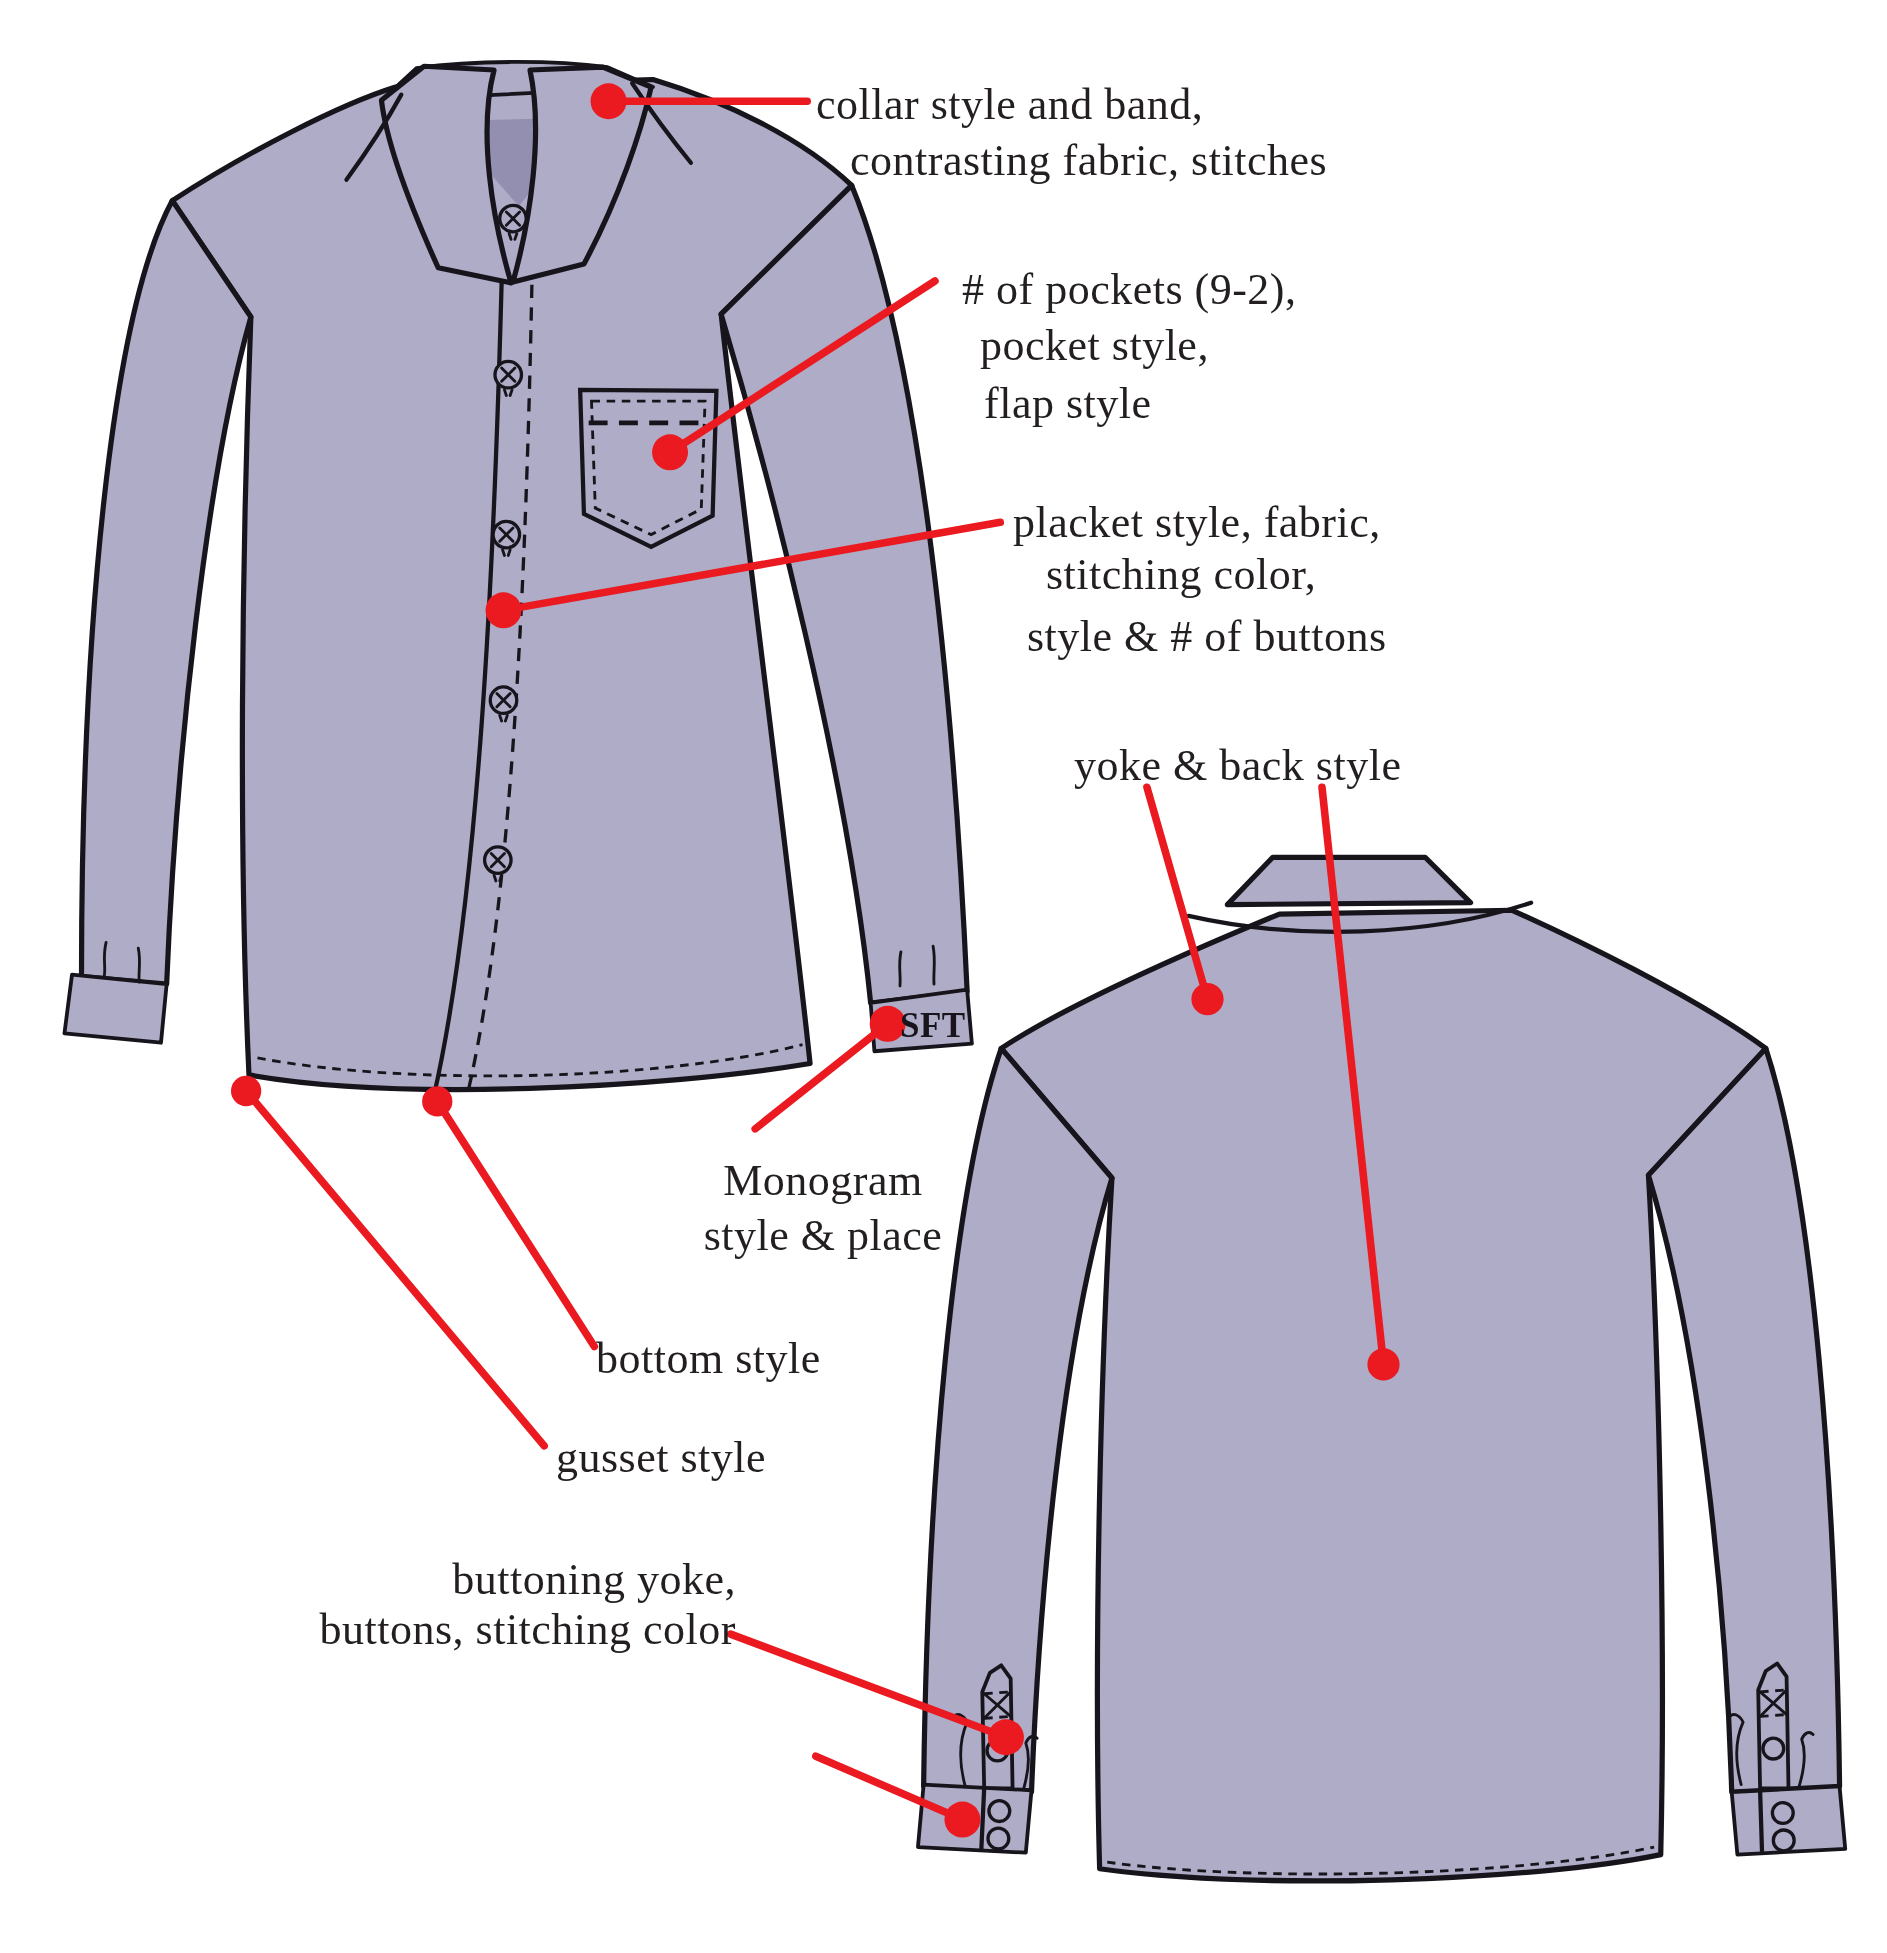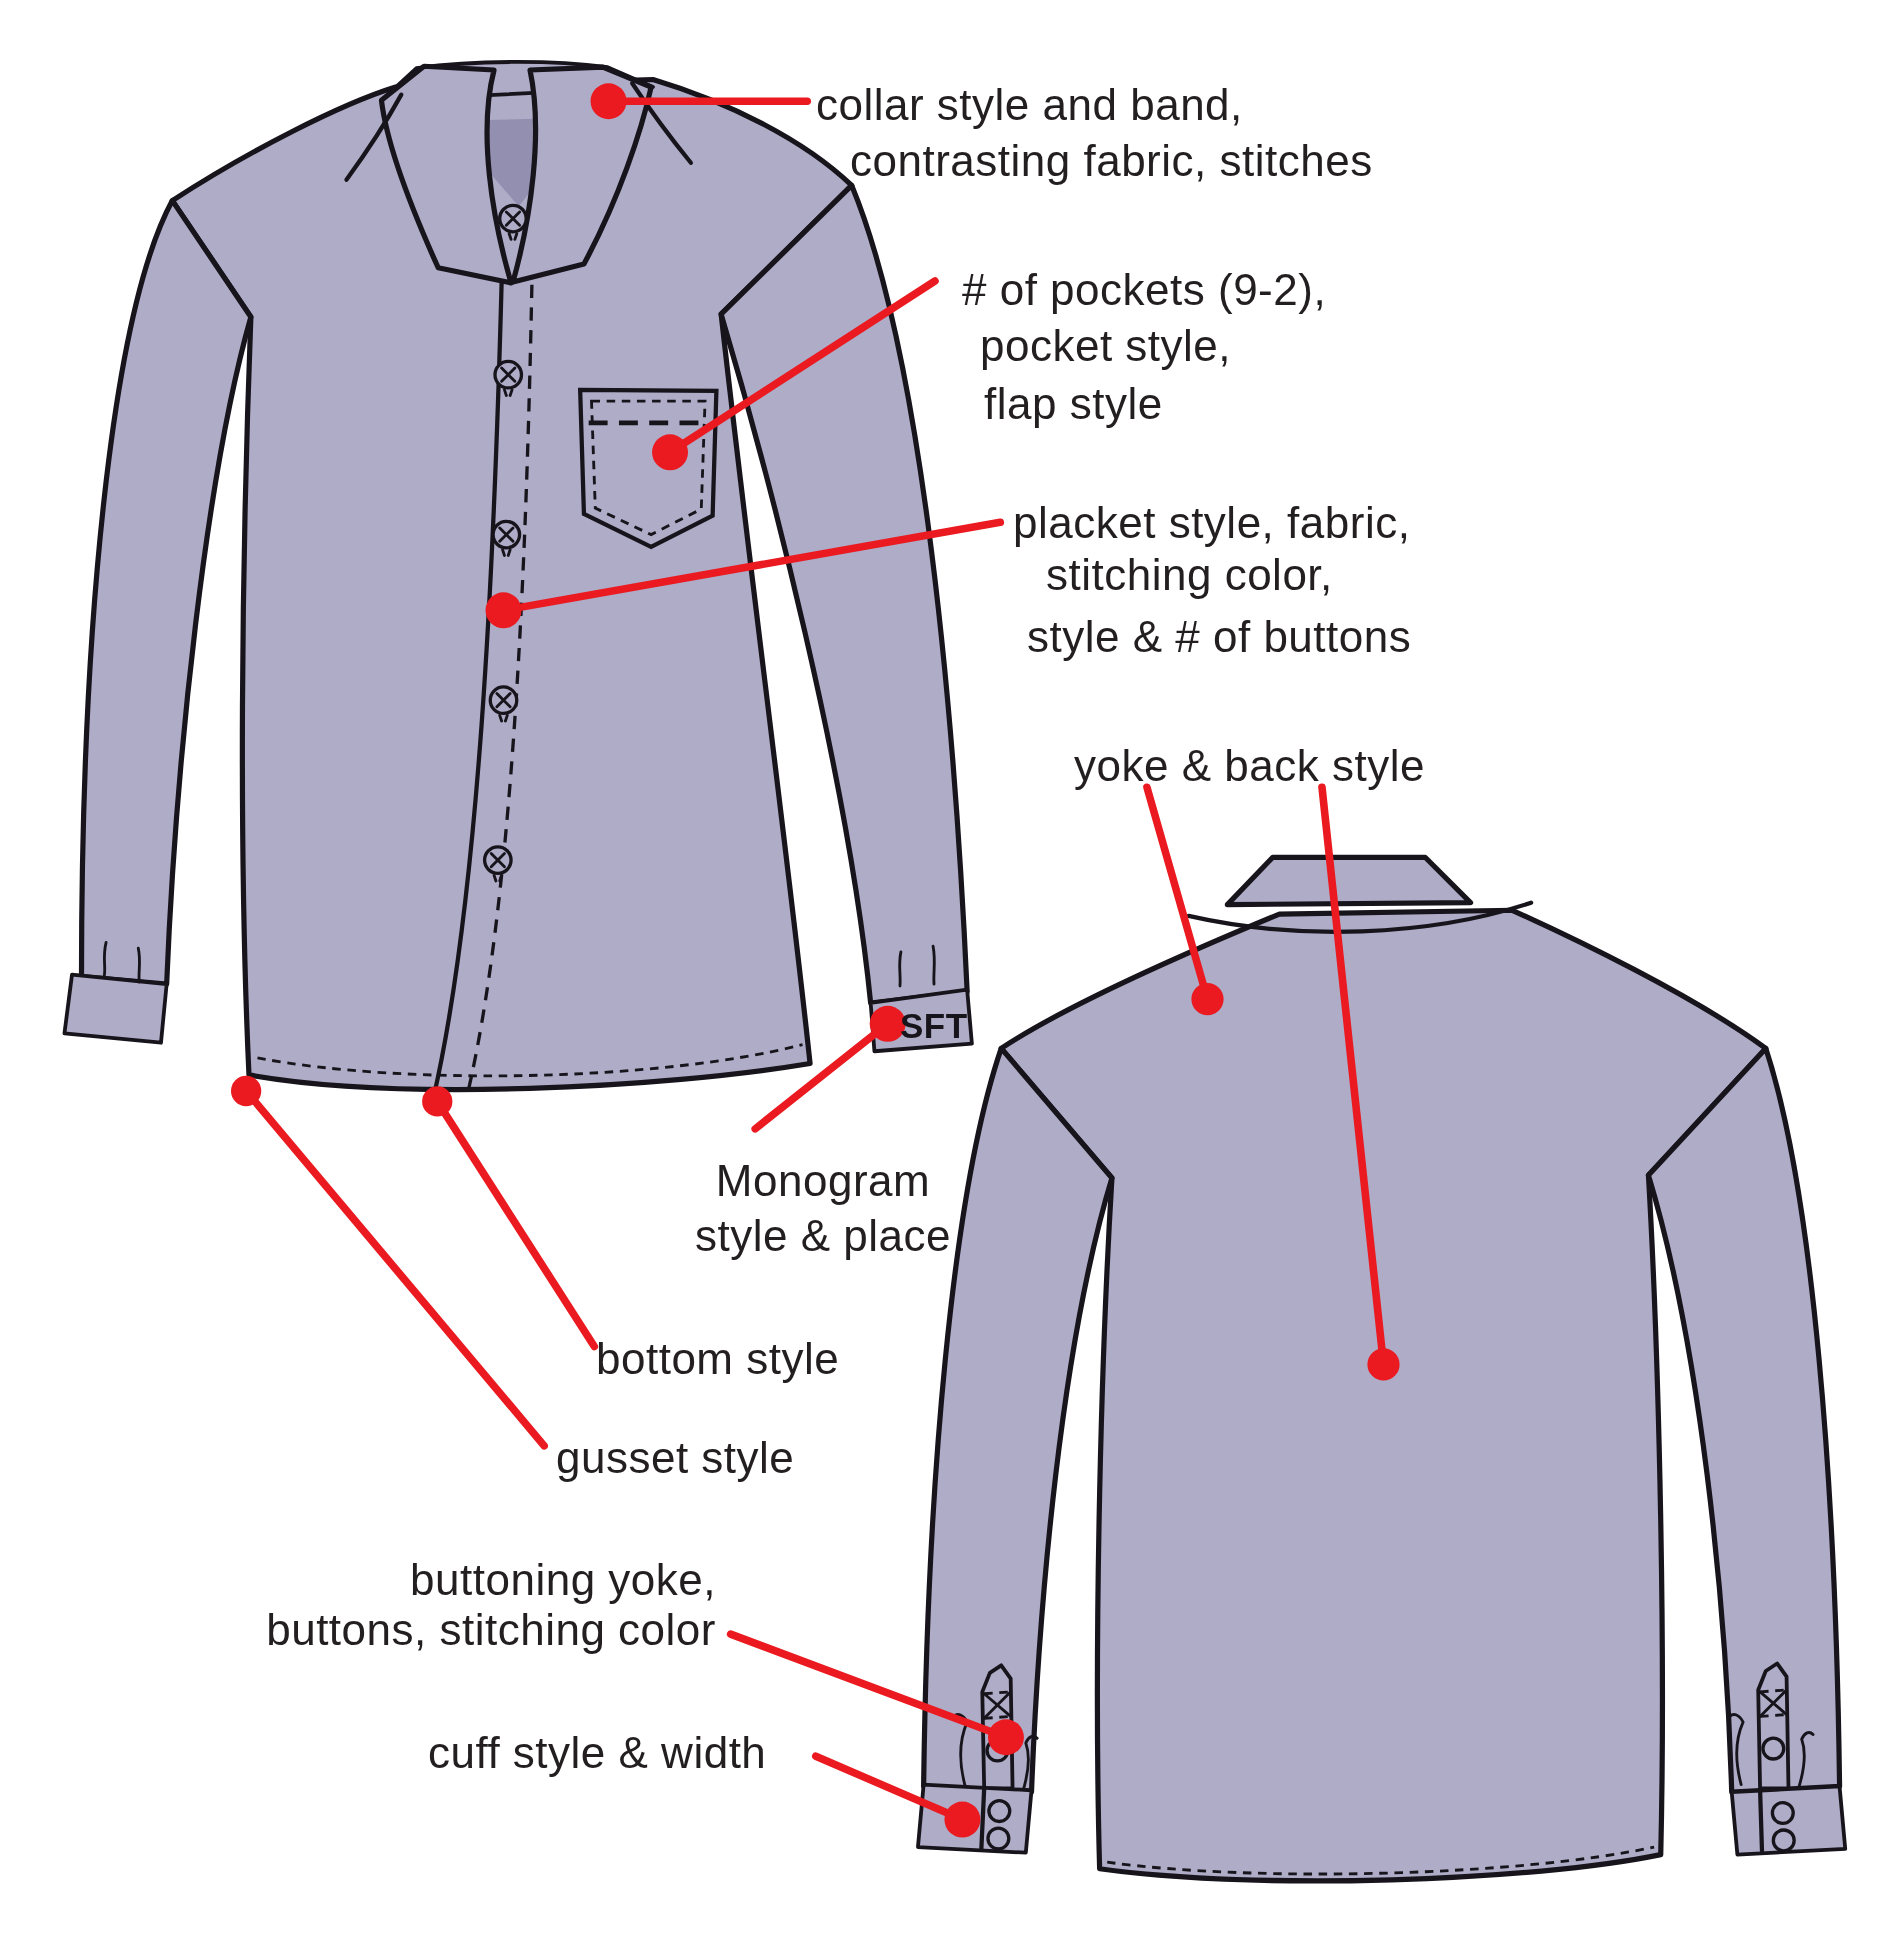--- a/index.html
+++ b/index.html
@@ -5,21 +5,21 @@
   :root{
     --fabric:#aeacc7;
     --fabric-dark:#928fb0;
     --ink:#17141c;
     --red:#ea1a20;
     --text:#231f20;
     --background:#ffffff;
   }
   html,body{margin:0;padding:0;background:var(--background);}
   #canvas{position:relative;width:1859px;height:1953px;background:var(--background);overflow:hidden;
-          font-family:Liberation Sans, sans-serif;}
+          font-family:Liberation Serif, serif;padding-left:20px;}
   #art{position:absolute;left:0;top:0;width:1887px;height:1953px;}
   .lbl{position:absolute;white-space:nowrap;font-size:44px;line-height:55px;
        letter-spacing:0.5px;color:var(--text);}
   .lbl.right{text-align:right;}
   .lbl.center{text-align:center;}
   .mono-tag{position:absolute;font-size:35px;letter-spacing:0.5px;color:var(--ink);font-weight:600;text-align:right;}
   
   .f   {fill:var(--fabric);stroke:var(--ink);stroke-width:5.5;stroke-linejoin:round;}
   .fthin{fill:var(--fabric);stroke:var(--ink);stroke-width:4;stroke-linejoin:round;}
   .fd  {fill:var(--fabric-dark);stroke:none;}
@@ -180,17 +180,16 @@
   </div>
 
   <div class="lbl" style="left:1074px;top:738px">yoke &amp; back style</div>
 
   <div class="lbl" style="left:596px;top:1331px">bottom style</div>
   <div class="lbl" style="left:556px;top:1430px">gusset style</div>
 
   <div class="lbl right" style="right:1143px;top:1552px">buttoning yoke,</div>
   <div class="lbl right" style="right:1143px;top:1602px">buttons, stitching color</div>
 
-  <div class="lbl" style="left:428px;top:1725px">cuff style &amp; width</div>
 
   <div class="mono-tag" style="left:900px;top:1006px">SFT</div>
 </div>
 
 
 </body></html>

